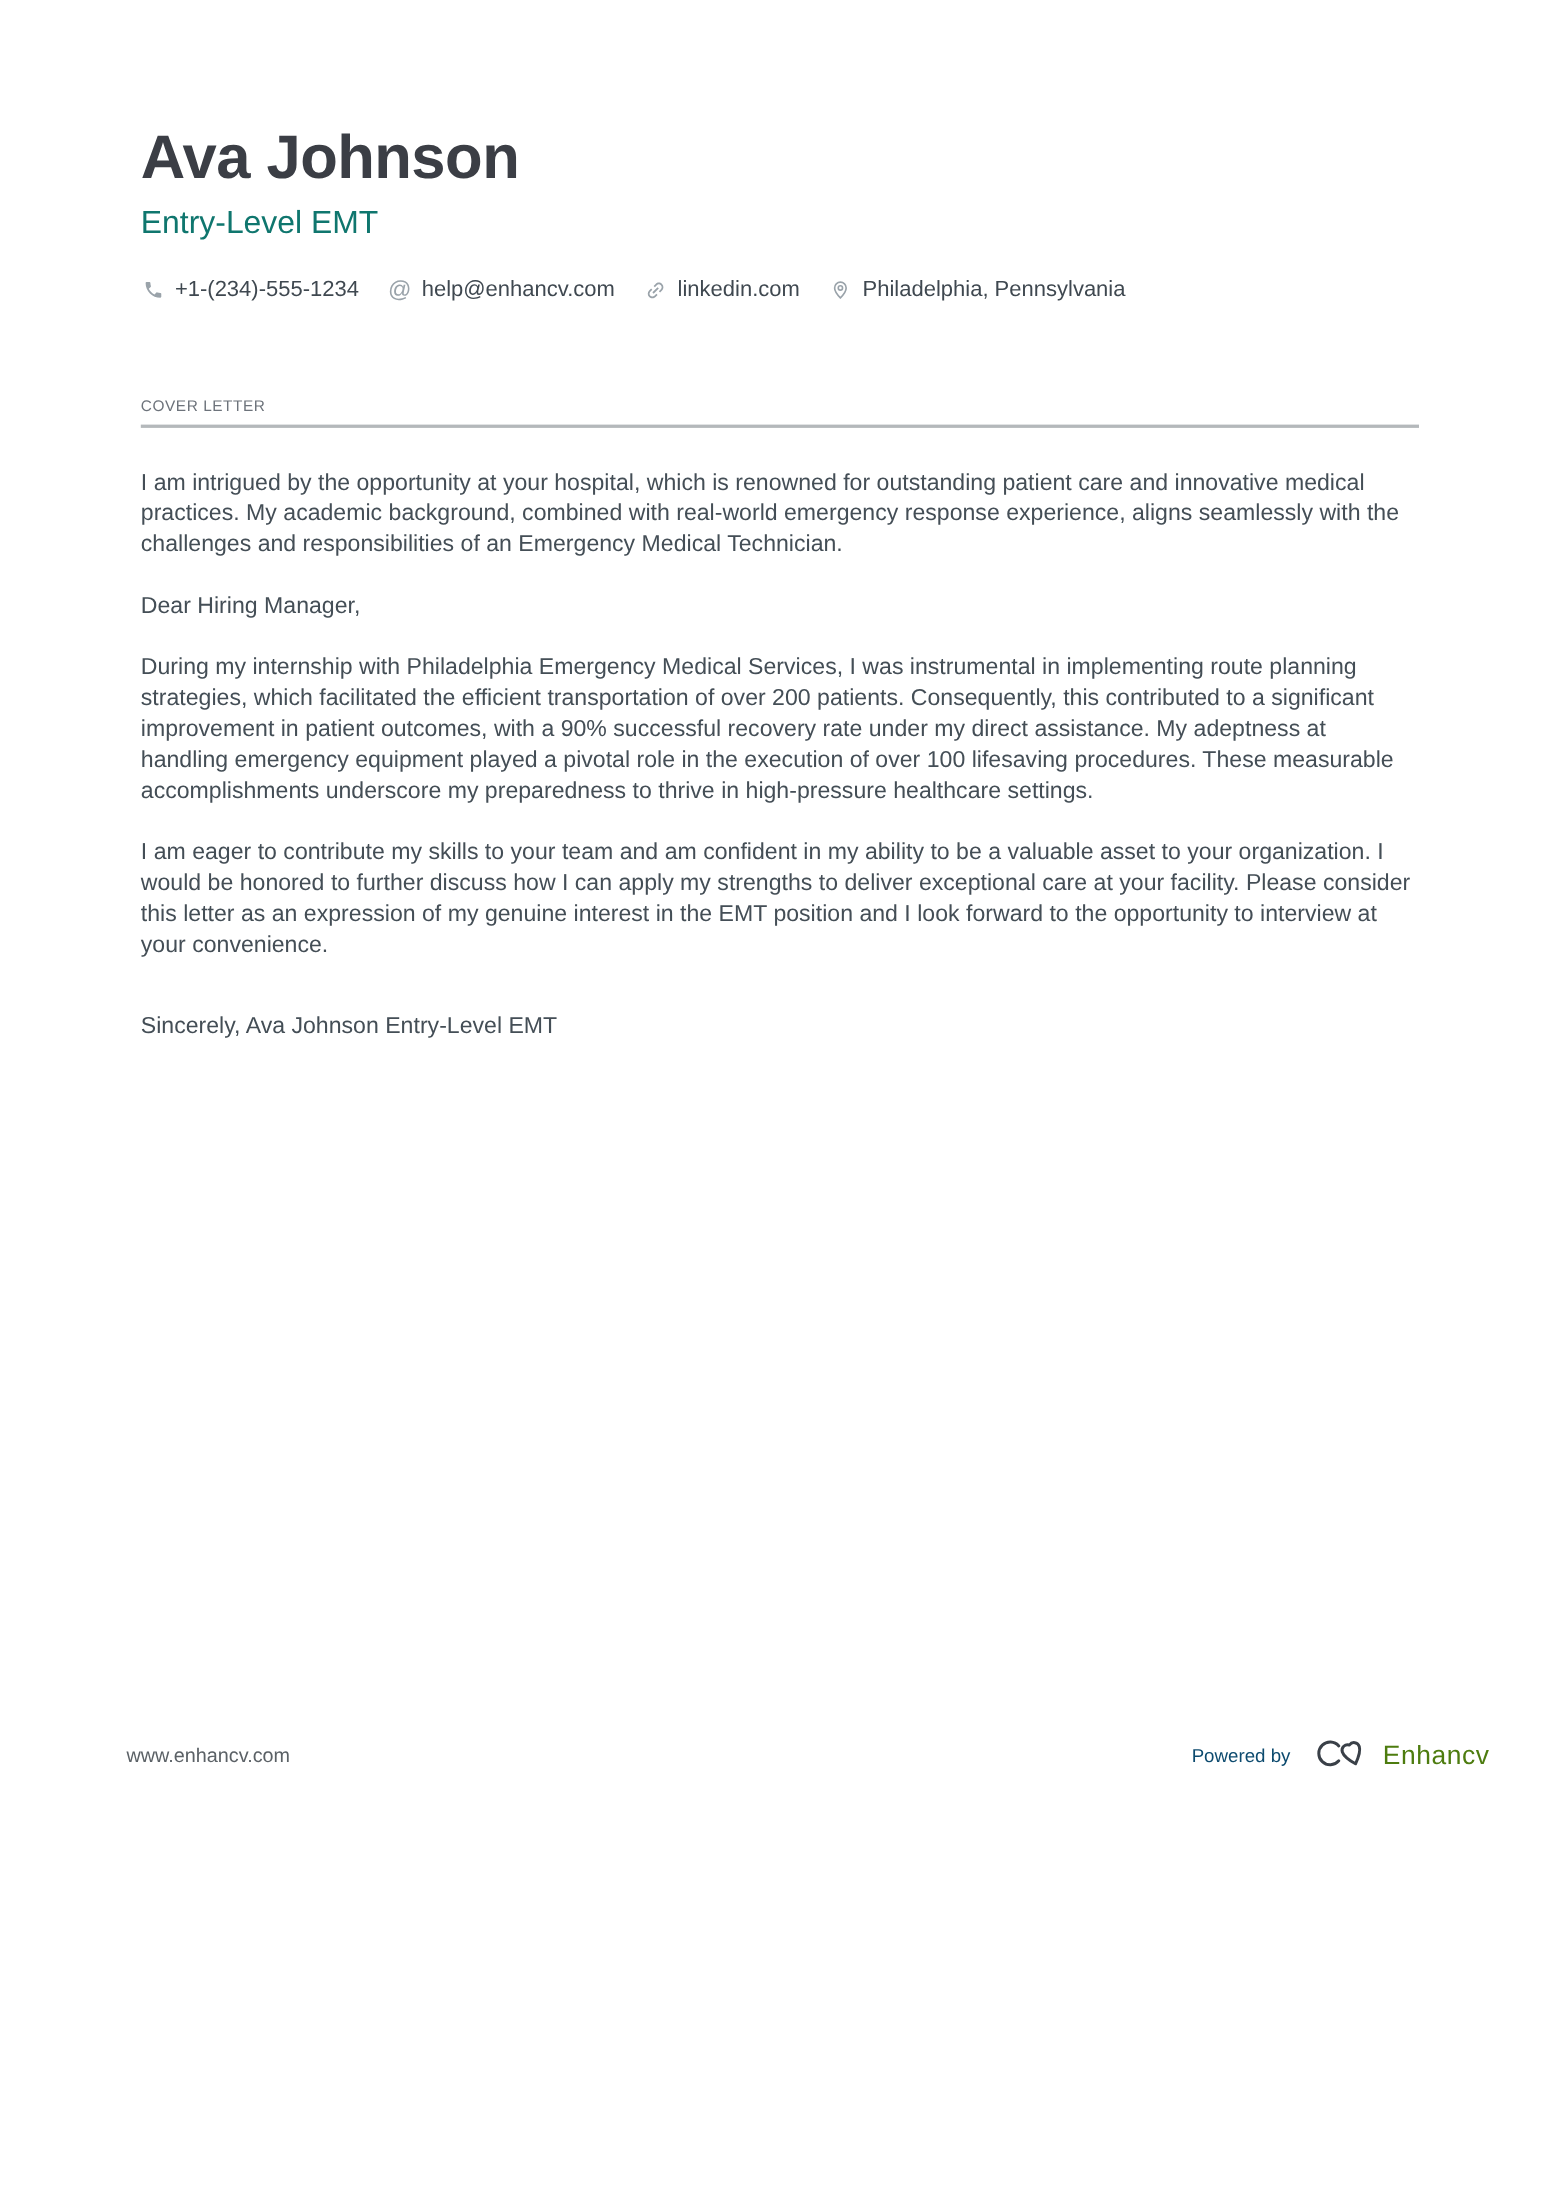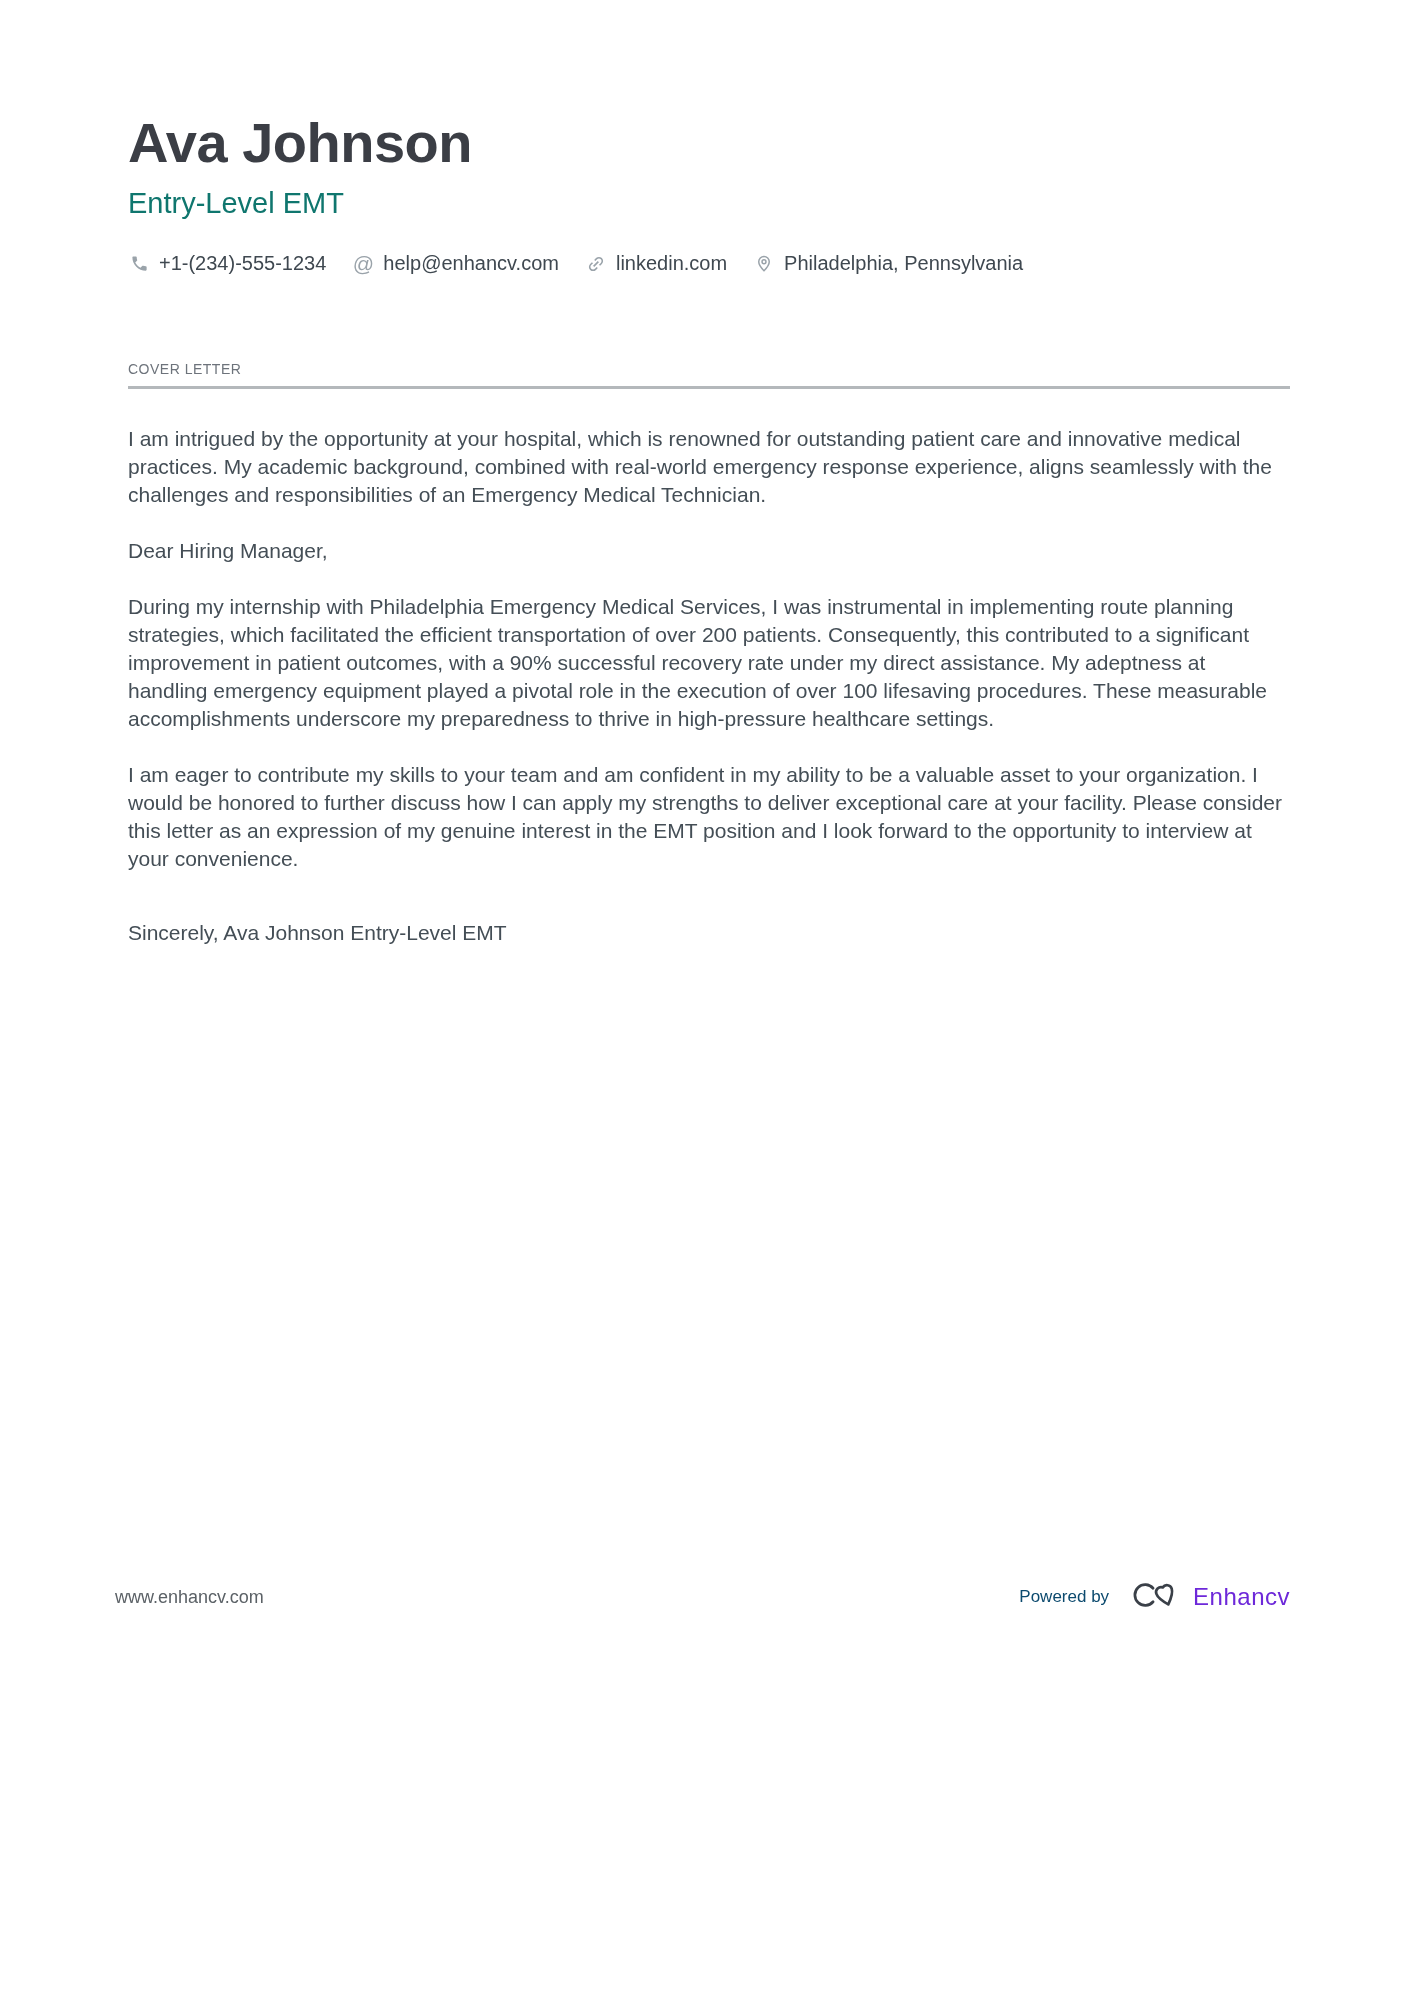--- a/index.html
+++ b/index.html
@@ -91,21 +91,21 @@
   }
   .letter p { margin-bottom: 28px; }
   .letter p:last-child { margin-bottom: 0; margin-top: 46px; }
 
   
   .footer {
     position: absolute;
     left: 0;
     right: 0;
     bottom: 62px;
-    padding: 0 120px 0 115px;
+    padding: 0 56px 0 115px;
     display: flex;
     align-items: center;
     justify-content: space-between;
   }
   .footer-site {
     font-size: 18px;
     color: #5b6166;
     text-decoration: none;
   }
   .footer-brand {
@@ -118,21 +118,21 @@
     color: #0c4a6e;
   }
   .brand-lockup {
     display: flex;
     align-items: center;
     gap: 10px;
     cursor: pointer;
   }
   .brand-name {
     font-size: 24px;
-    color: #6d28d9;
+    color: #4d7c0f;
     letter-spacing: 0.5px;
   }
 </style>
 </head>
 <body>
 
 <div class="page">
   <div class="content">
 
     <div class="header">

